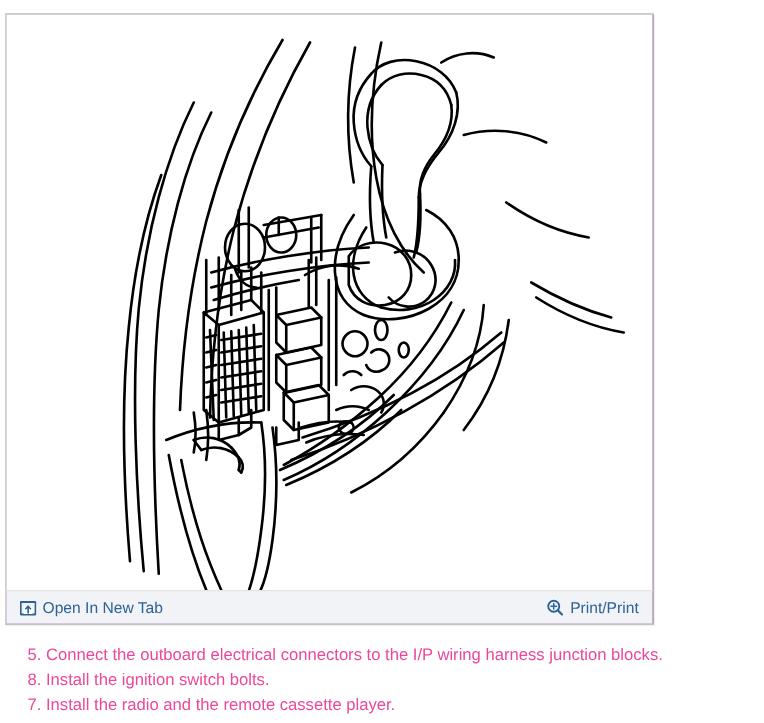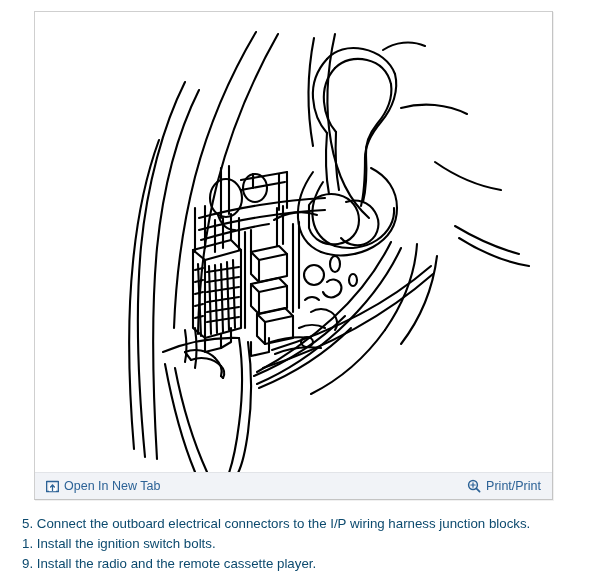--- a/index.html
+++ b/index.html
@@ -12,21 +12,21 @@
   }
   body {
     font-family: "Liberation Sans", sans-serif;
     color: #444444;
     -webkit-font-smoothing: antialiased;
   }
 
   
   #viewer-card {
     position: absolute;
-    left: 34px;
+    left: 4px;
     top: 11px;
     width: 519px;
     height: 489px;
     background: #701a75;
     border: 1px solid #cfcfcf;
     border-right-color: #c4c4c4;
     border-bottom-color: #c4c4c4;
     box-sizing: border-box;
     box-shadow: 1px 1px 0 rgba(0,0,0,0.06);
   }
@@ -78,21 +78,21 @@
   
   #instructions {
     position: absolute;
     left: 22px;
     top: 514px;
     width: 575px;
   }
   .instr-line {
     font-size: 13.3px;
     line-height: 20px;
-    color: #0c4a6e;
+    color: #ec4899;
     white-space: nowrap;
   }
 </style>
 </head>
 <body>
 
 <div id="viewer-card">
 
   <div id="figure-area">
     <svg id="figure-svg" width="517" height="461" viewBox="0 0 517 461" aria-hidden="true">
@@ -265,15 +265,15 @@
         </svg>
       </span>
       <span>Print/Print</span>
     </a>
 
   </div>
 </div>
 
 <div id="instructions">
   <div class="instr-line">5. Connect the outboard electrical connectors to the I/P wiring harness junction blocks.</div>
-  <div class="instr-line">1. Install the ignition switch bolts.</div>
-  <div class="instr-line">9. Install the radio and the remote cassette player.</div>
+  <div class="instr-line">8. Install the ignition switch bolts.</div>
+  <div class="instr-line">7. Install the radio and the remote cassette player.</div>
 </div>
 
 </body></html>

